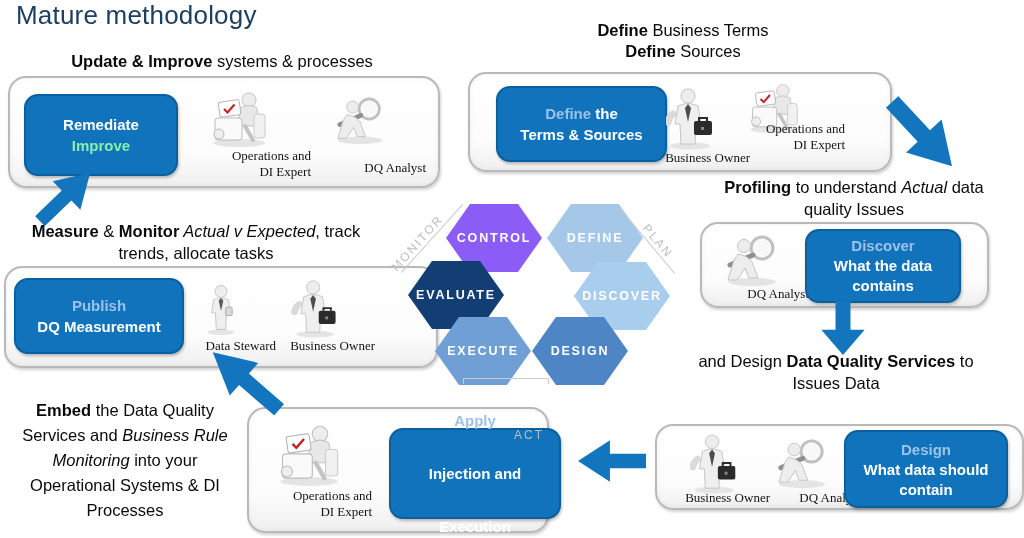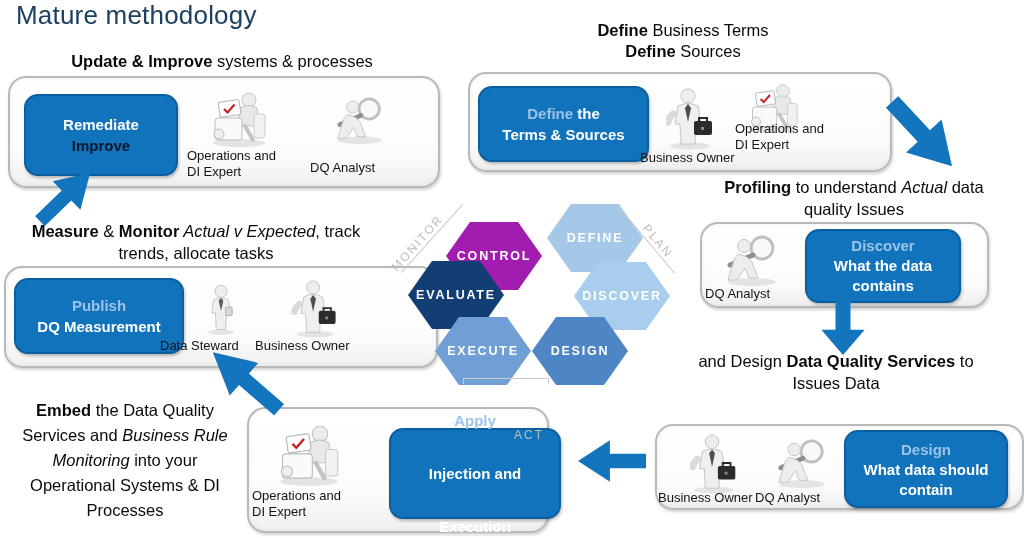--- a/index.html
+++ b/index.html
@@ -8,21 +8,21 @@
   .page-title{position:absolute;left:16px;top:0px;font-size:26px;font-weight:400;letter-spacing:.2px;}
   .card{position:absolute;background:linear-gradient(180deg,#ffffff 0%,#fcfcfc 70%,#efefef 100%);
         border:2px solid #b9b9b9;border-radius:18px;
         box-shadow:1px 2px 3px rgba(0,0,0,.18), inset 0 0 5px rgba(0,0,0,.06);}
   .pill{position:absolute;border:2px solid #0c5f9e;border-radius:14px;background:#1173bb;
         display:flex;flex-direction:column;align-items:center;justify-content:center;
         text-align:center;color:#fff;font-weight:bold;box-shadow:1px 2px 3px rgba(0,0,0,.25);}
   .pl{font-size:15px;line-height:21px;white-space:nowrap;}
   .heading{position:absolute;text-align:center;font-size:16.5px;line-height:22px;color:#0a0a0a;}
   .b{font-weight:bold;} .i{font-style:italic;}
-  .role-label{position:absolute;text-align:left;font-size:13px;line-height:16px;color:#141414;}
+  .role-label{position:absolute;text-align:right;font-size:13px;line-height:16px;color:#141414;font-family:Liberation Serif, serif;}
   .hex{position:absolute;width:96px;height:68px;display:flex;align-items:center;justify-content:center;
        clip-path:polygon(25% 0,75% 0,100% 50%,75% 100%,25% 100%,0 50%);}
   .hex span{color:#fff;font-weight:bold;font-size:12.5px;letter-spacing:1.8px;}
   .cycle-label{position:absolute;font-size:12px;letter-spacing:2px;color:#bdbdbd;}
   .cycle-line{position:absolute;border-top:1px solid #cbcbcb;}
   .bracket{height:5px;border-left:1px solid #cbcbcb;border-right:1px solid #cbcbcb;}
   .arrow{position:absolute;}
   .icon{position:absolute;}
 </style>
 </head>
@@ -101,21 +101,21 @@
     <div><span class="b">Embed</span><span> the Data Quality</span></div>
     <div><span>Services and </span><span class="i">Business Rule</span></div>
     <div><span class="i">Monitoring</span><span> into your</span></div>
     <div><span>Operational Systems &amp; DI</span></div>
     <div><span>Processes</span></div>
   </div>
 
   <div class="card" style="left:8px;top:76px;width:428px;height:108px;">
     <div class="pill" style="left: 14px; top: 16px; width: 150px; height: 78px; background: rgb(17, 115, 187); border-color: rgb(12, 95, 158);">
       <div class="pl">Remediate</div>
-      <div class="pl accent" style="color: #0f172a;">Improve</div>
+      <div class="pl accent" style="color: #86efac;">Improve</div>
     </div>
     <svg class="icon" style="left:197px;top:12px;" width="64" height="58" viewBox="0 0 64 58">
         <use href="#ico-operations"></use>
       </svg>
     <div class="role-label" style="left:177px;top:70px;width:124px;">
       <span>Operations and</span><br>
       <span>DI Expert</span>
     </div>
     <svg class="icon" style="left:322px;top:18px;" width="56" height="48" viewBox="0 0 60 52">
         <use href="#ico-analyst"></use>
@@ -187,40 +187,40 @@
       <span>DQ Analyst</span>
     </div>
     <div class="pill" style="left: 103px; top: 5px; width: 152px; height: 70px; background: rgb(17, 115, 187); border-color: rgb(12, 95, 158);">
       <div class="pl" style="line-height:20px;"><span class="accent" style="color: rgb(156, 195, 231);">Discover</span></div>
       <div class="pl" style="line-height:20px;">What the data</div>
       <div class="pl" style="line-height:20px;">contains</div>
     </div>
   </div>
 
   <div class="card" style="left:468px;top:72px;width:420px;height:96px;">
-    <div class="pill" style="left: 8px; top: 12px; width: 167px; height: 72px; background: rgb(17, 115, 187); border-color: rgb(12, 95, 158);">
+    <div class="pill" style="left: 26px; top: 12px; width: 167px; height: 72px; background: rgb(17, 115, 187); border-color: rgb(12, 95, 158);">
       <div class="pl"><span class="accent" style="color: rgb(156, 195, 231);">Define</span><span> the</span></div>
       <div class="pl">Terms  &amp; Sources</div>
     </div>
     <svg class="icon" style="left:196px;top:14px;" width="48" height="62" viewBox="0 0 48 62">
         <use href="#ico-owner"></use>
       </svg>
     <div class="role-label" style="left:170px;top:76px;width:110px;">
       <span>Business Owner</span>
     </div>
     <svg class="icon" style="left:275px;top:8px;" width="58" height="52" viewBox="0 0 64 58">
         <use href="#ico-operations"></use>
       </svg>
     <div class="role-label" style="left:265px;top:47px;width:110px;">
       <span>Operations and</span><br>
       <span>DI Expert</span>
     </div>
   </div>
 
-  <div class="hex" style="left: 446px; top: 204px; background: #a21caf; margin-top: 18px;">
+  <div class="hex" style="left: 446px; top: 204px; background: #8b5cf6;">
       <span>CONTROL</span>
     </div>
   <div class="hex" style="left: 547px; top: 204px; background: rgb(165, 200, 233);">
       <span>DEFINE</span>
     </div>
   <div class="hex" style="left: 408px; top: 261px; background: rgb(19, 62, 116);">
       <span>EVALUATE</span>
     </div>
   <div class="hex" style="left: 574px; top: 262px; background: rgb(169, 205, 236);">
       <span>DISCOVER</span>

